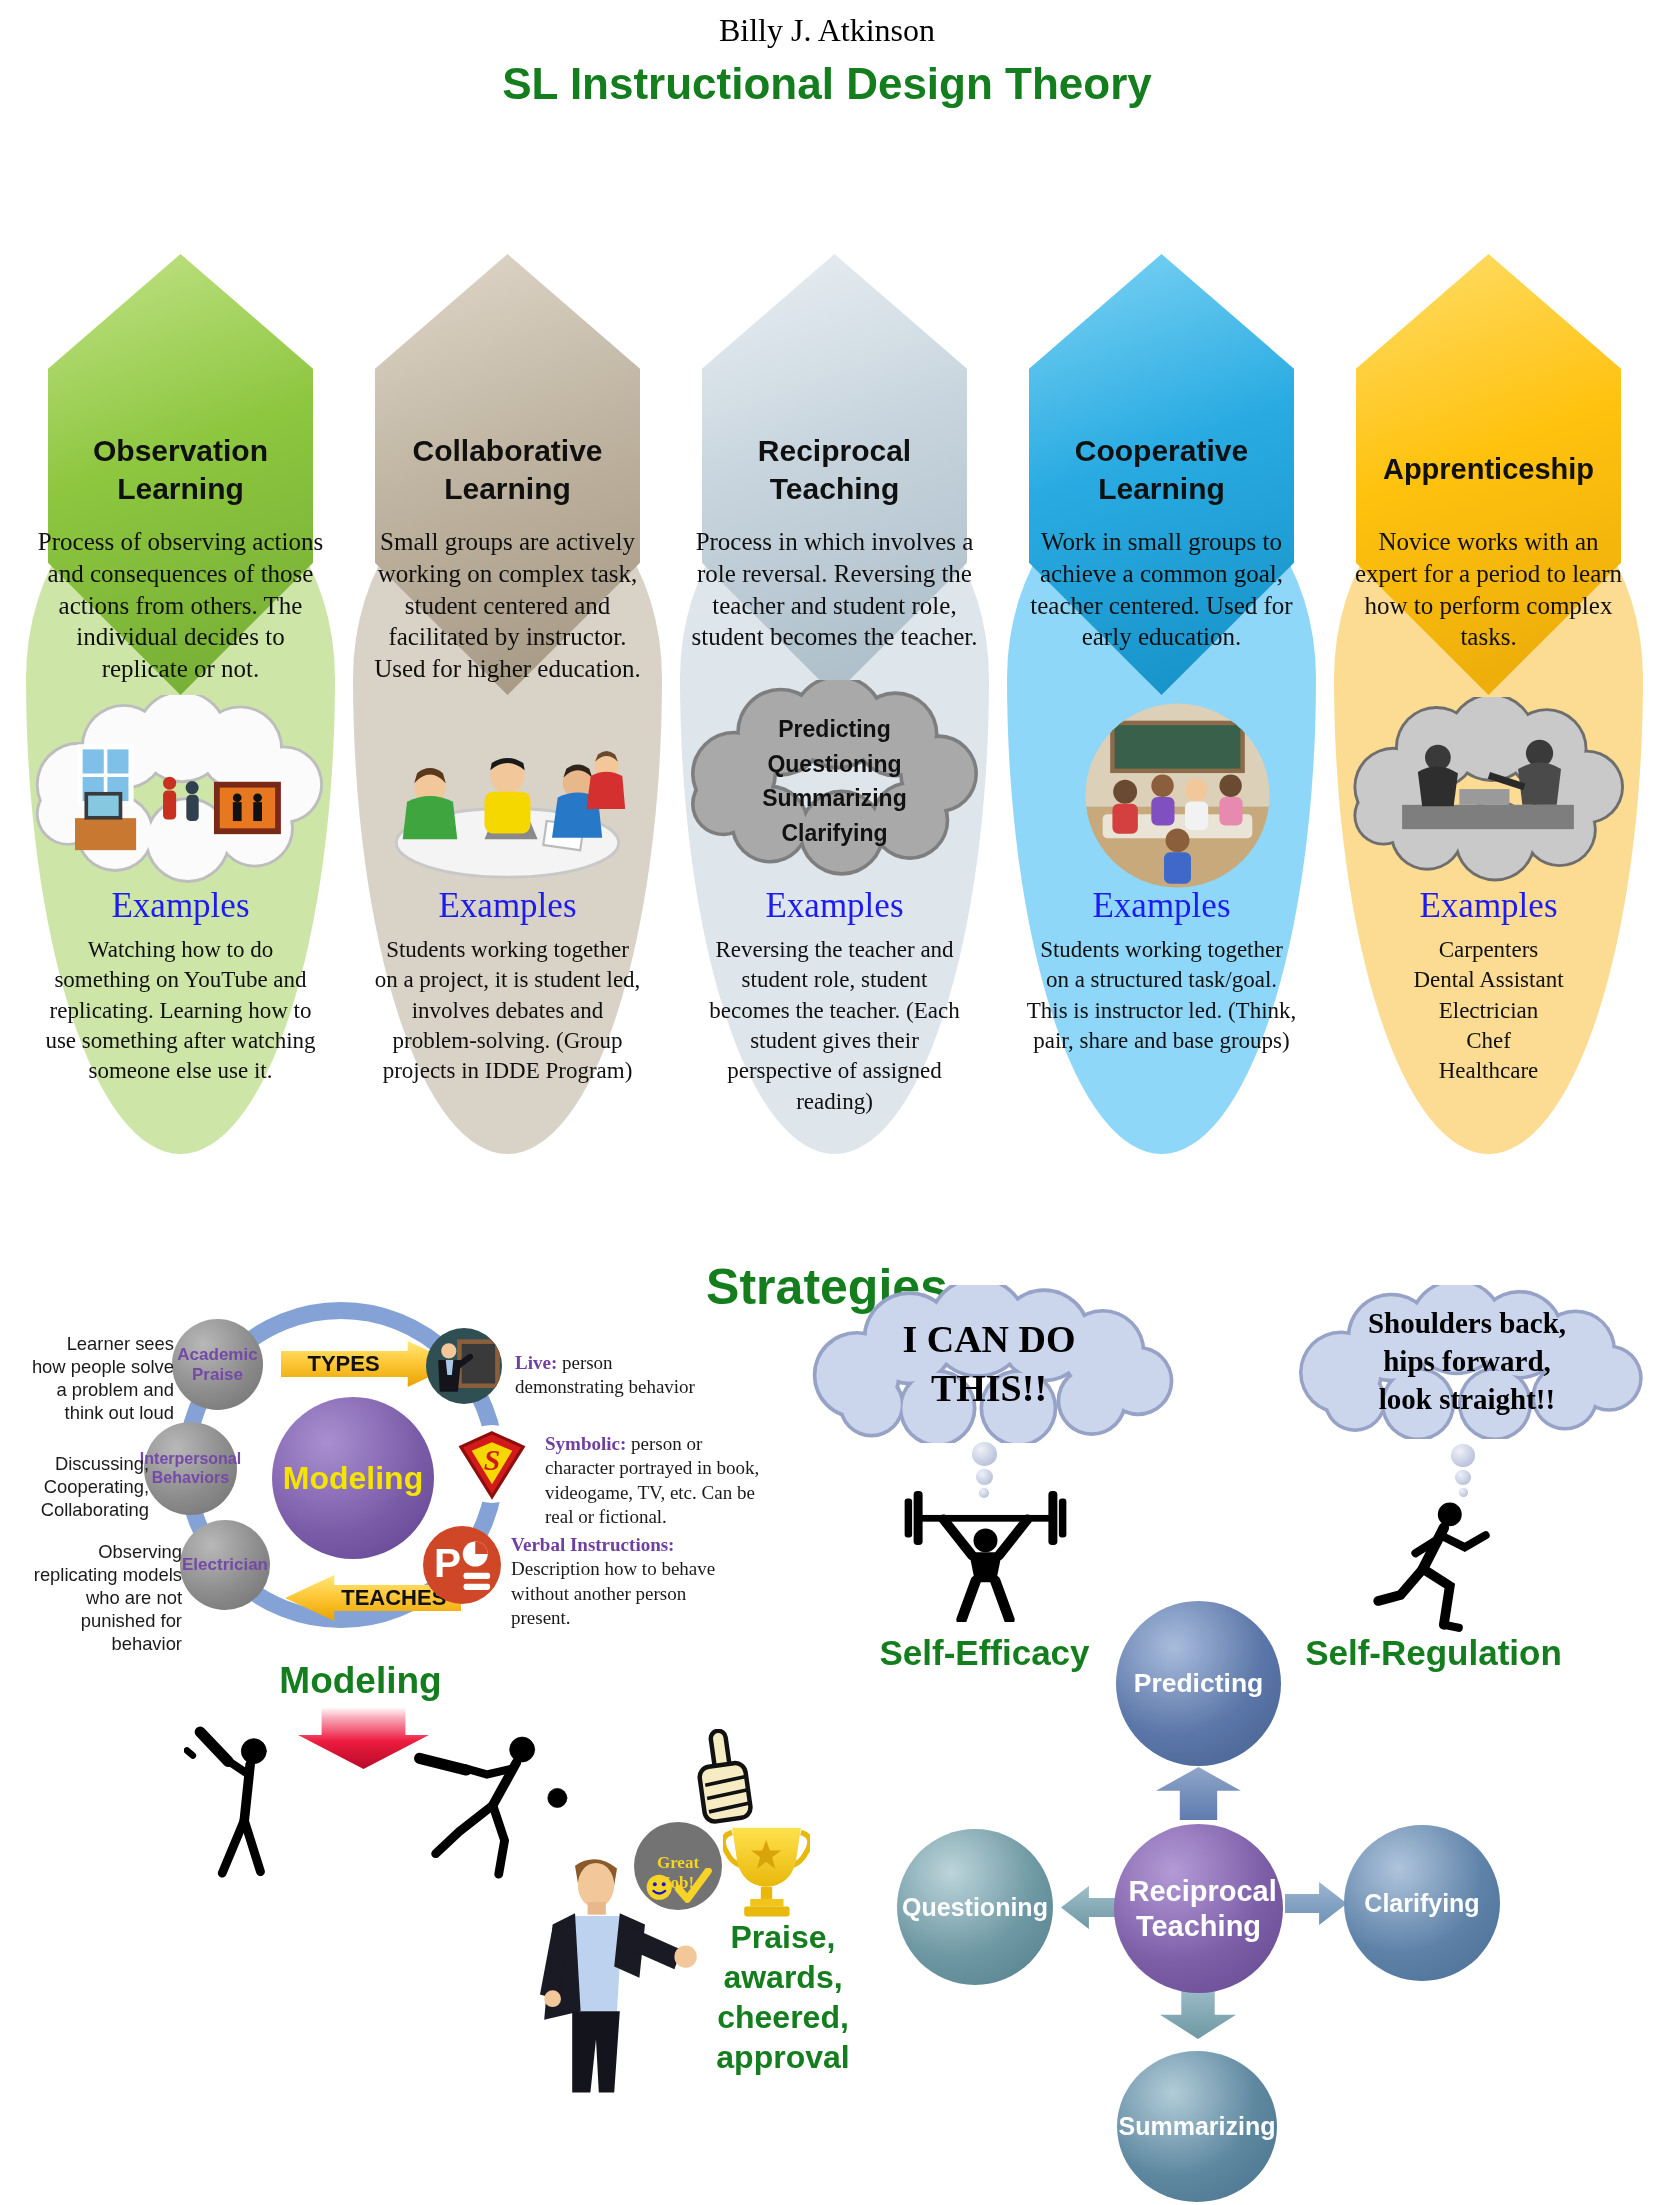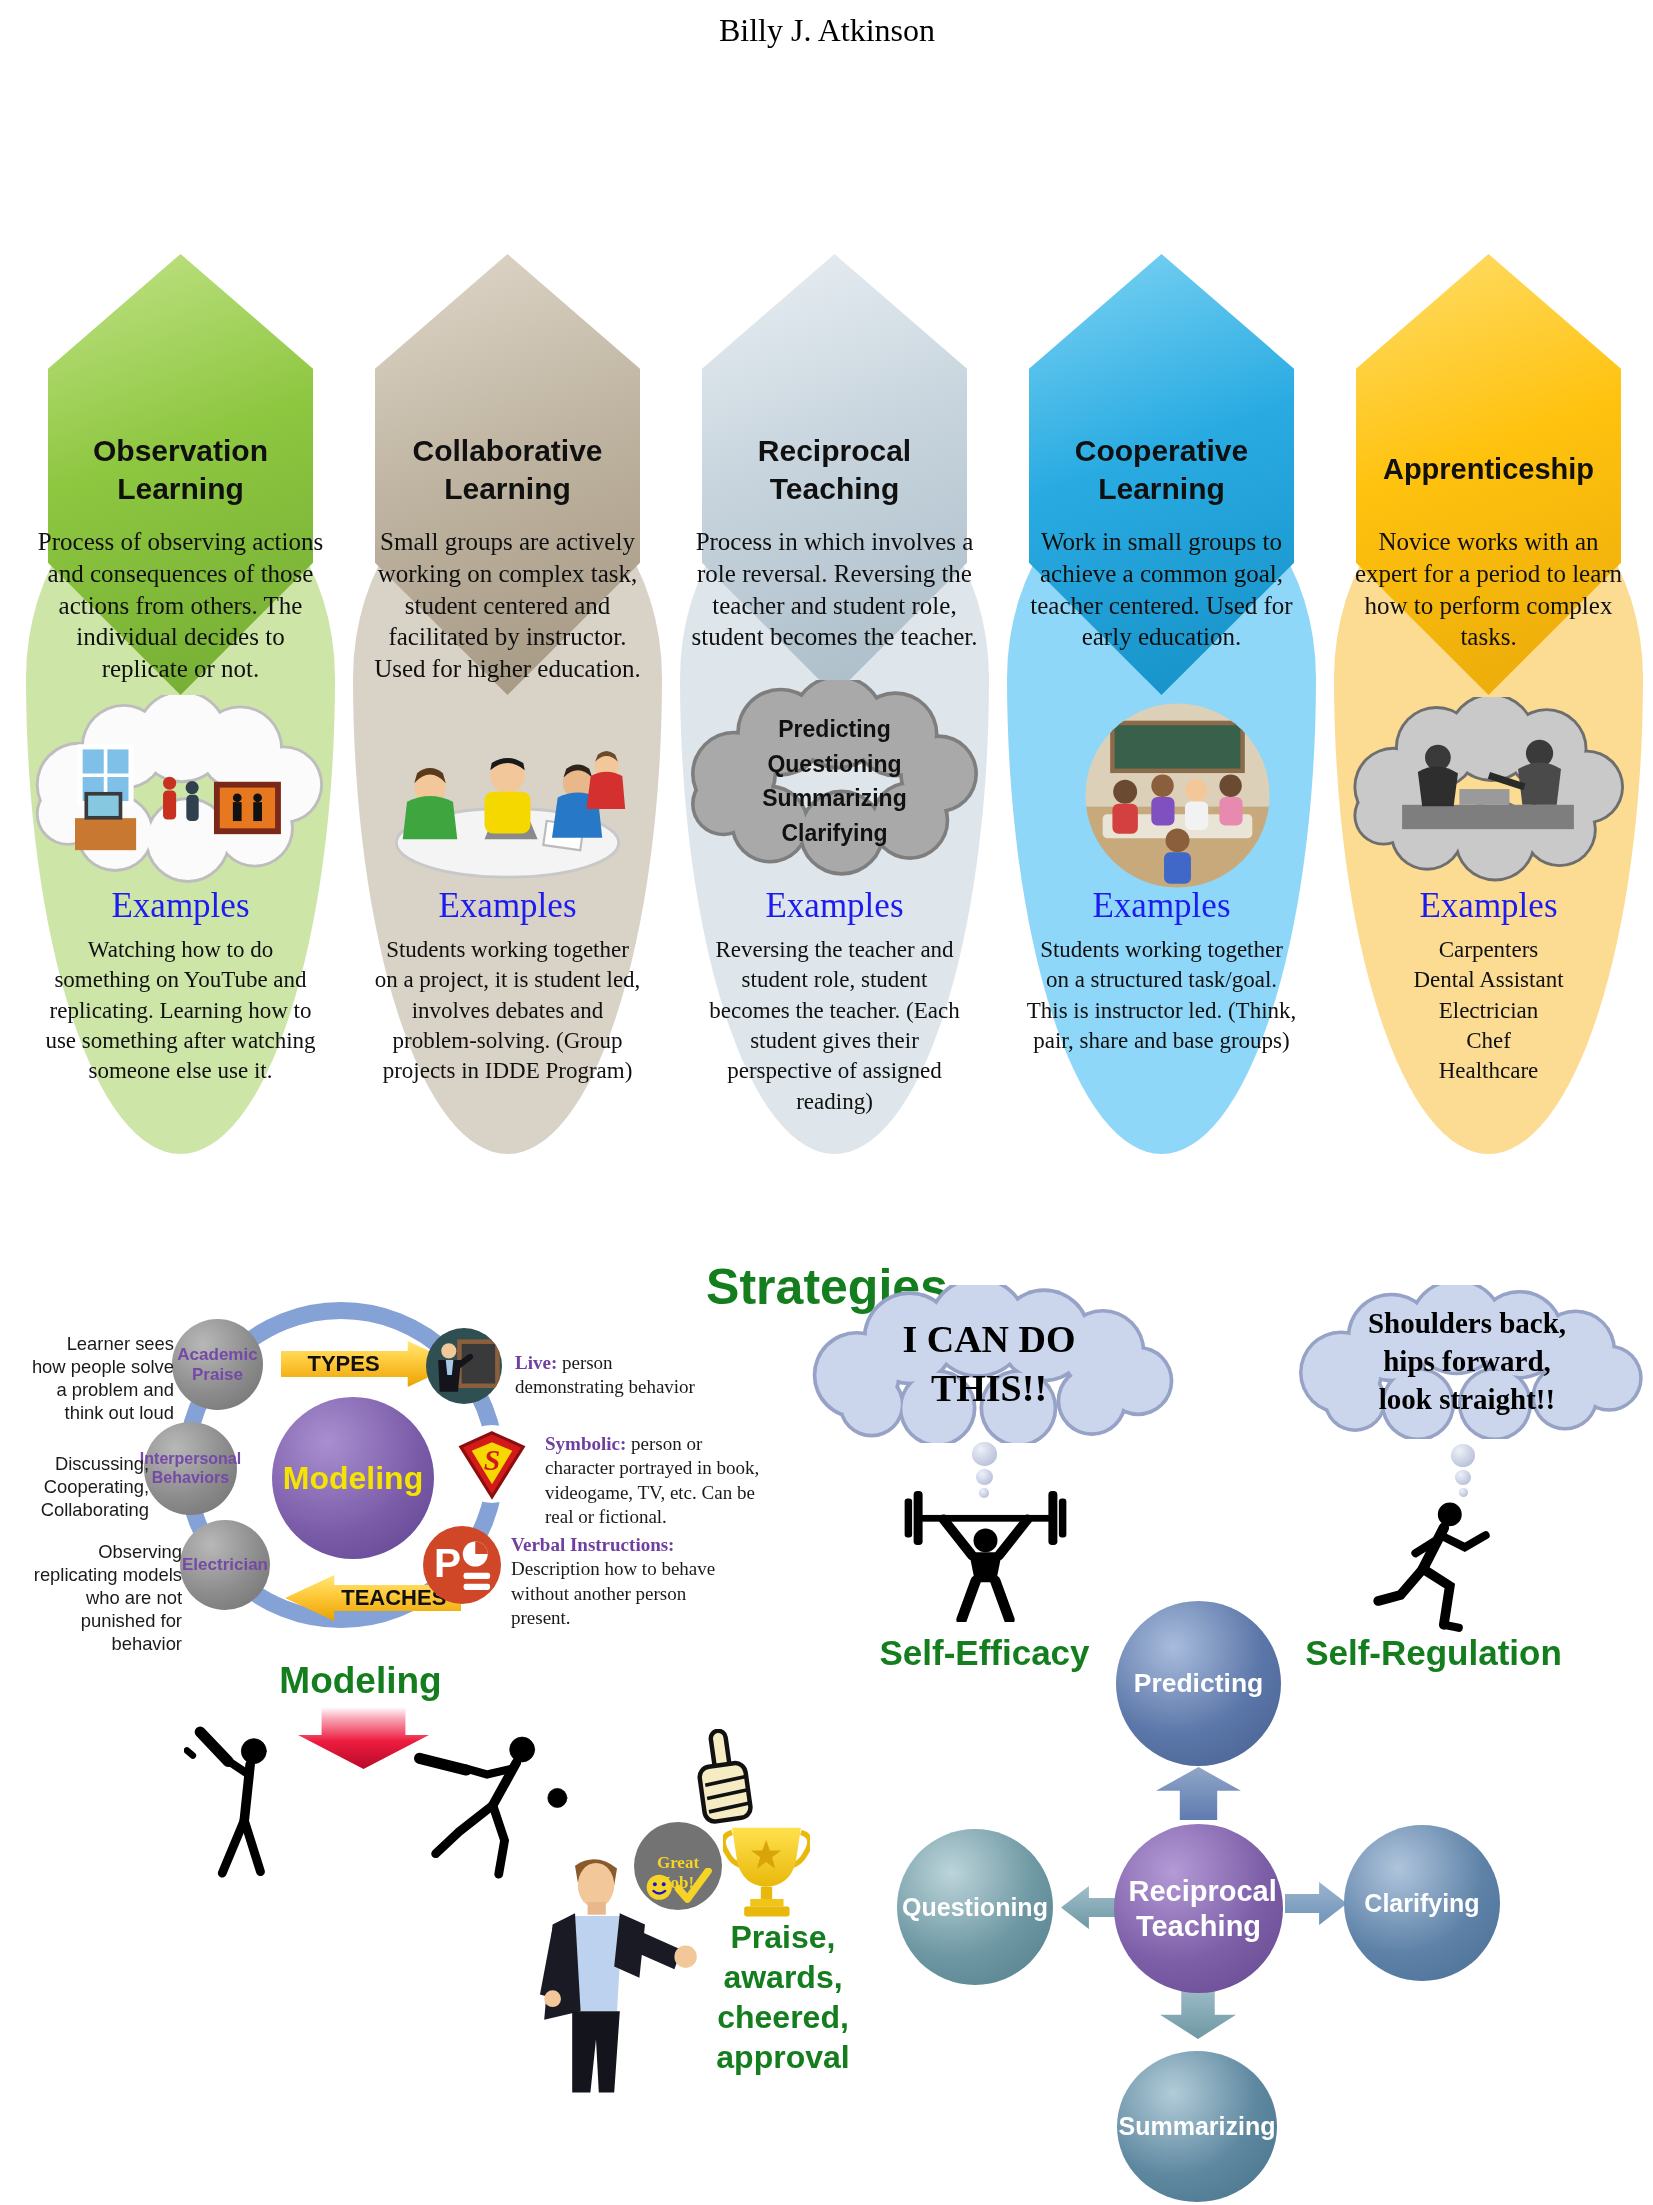--- a/index.html
+++ b/index.html
@@ -84,20 +84,21 @@
         clip-path:polygon(0% 28%,55% 28%,55% 0%,100% 50%,55% 100%,55% 72%,0% 72%);}
   .badge{position:absolute;border-radius:50%;background:#737373;color:#F5D327;
         text-align:center;font-family:"Liberation Serif",serif;font-weight:bold;}
 </style>
 </head>
 <body>
 
 <div id="canvas">
 
   <div class="abs serif center" style="left:0;right:0;top:11.8px;font-size:32px;color:#000;">Billy J. Atkinson</div>
+  <div class="abs sans center b green" style="left:0;right:0;top:59px;font-size:44px;">SL Instructional Design Theory</div>
 
   <div class="column" style="left:26px;">
     <div class="oval oval1"></div>
     <div class="hex hex1">
       <div class="hex-label">Observation Learning</div>
     </div>
     <div class="desc serif">Process of observing actions and consequences of those actions from others. The individual decides to replicate or not.</div>
     <div class="col-img" style="left:8.8px;top:695px;width:291px;height:191px;">
       <svg width="291" height="191" viewBox="0 0 400 260">
         <g fill="#BDBDBD">

